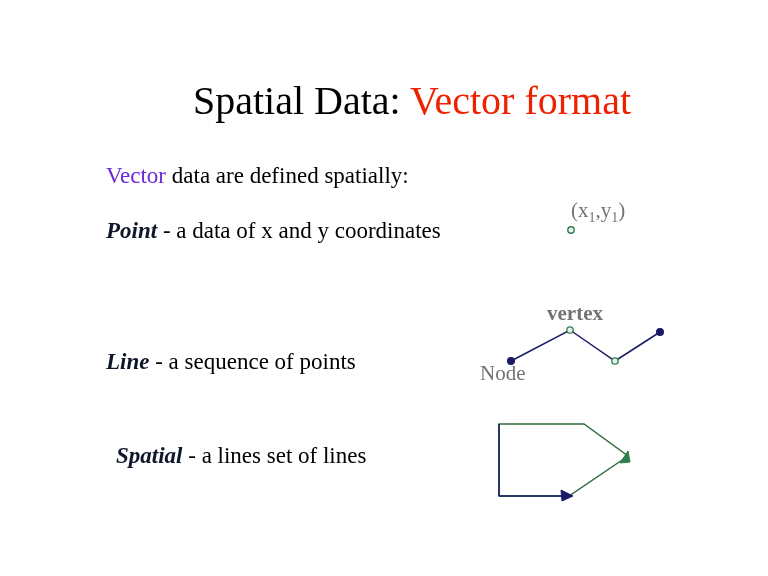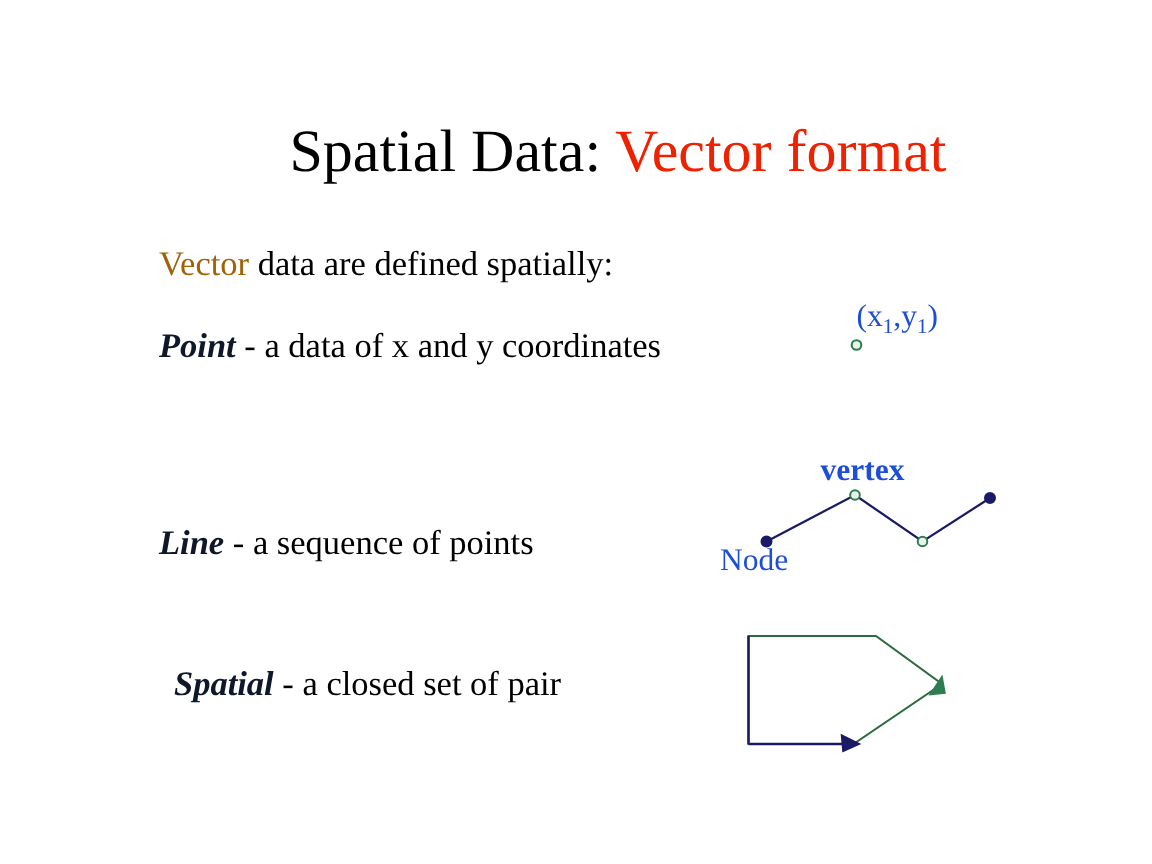--- a/index.html
+++ b/index.html
@@ -35,36 +35,36 @@
   #title .accent {
     color: #ee2200;
   }
   .body-line {
     position: absolute;
     font-size: 23px;
     color: #000000;
     white-space: nowrap;
   }
   .kw-blue {
-    color: #a16207;
+    color: #6d28d9;
   }
   .kw-term {
     color: #0f172a;
     font-style: italic;
     font-weight: bold;
   }
   #line-intro { left: 78px; top: 163px; }
   #line-point { left: 78px; top: 218px; }
   #line-line  { left: 78px; top: 349px; }
   #line-poly  { left: 88px; top: 443px; }
 
   .label {
     position: absolute;
     font-size: 21px;
-    color: #1d4ed8;
+    color: #737373;
     white-space: nowrap;
   }
   #label-coord { left: 543px; top: 198px; font-size: 21px; }
   #label-coord sub { font-size: 14px; }
   #label-vertex { left: 519px; top: 301px; font-weight: bold; }
   #label-node { left: 452px; top: 361px; }
 
   svg.overlay {
     position: absolute;
     left: 0; top: 0;
@@ -88,21 +88,21 @@
 
   <div class="body-line" id="line-point">
     <span class="kw-term">Point</span><span> - a data of x and y coordinates</span>
   </div>
 
   <div class="body-line" id="line-line">
     <span class="kw-term">Line</span><span> - a sequence of points</span>
   </div>
 
   <div class="body-line" id="line-poly">
-    <span class="kw-term">Spatial</span><span> - a closed set of pair</span>
+    <span class="kw-term">Spatial</span><span> - a lines set of lines</span>
   </div>
 
   <div class="label" id="label-coord">
     <span>(x</span><sub>1</sub><span>,y</span><sub>1</sub><span>)</span>
   </div>
 
   <div class="label" id="label-vertex">vertex</div>
   <div class="label" id="label-node">Node</div>
 
   <svg class="overlay" viewBox="0 0 768 576">

